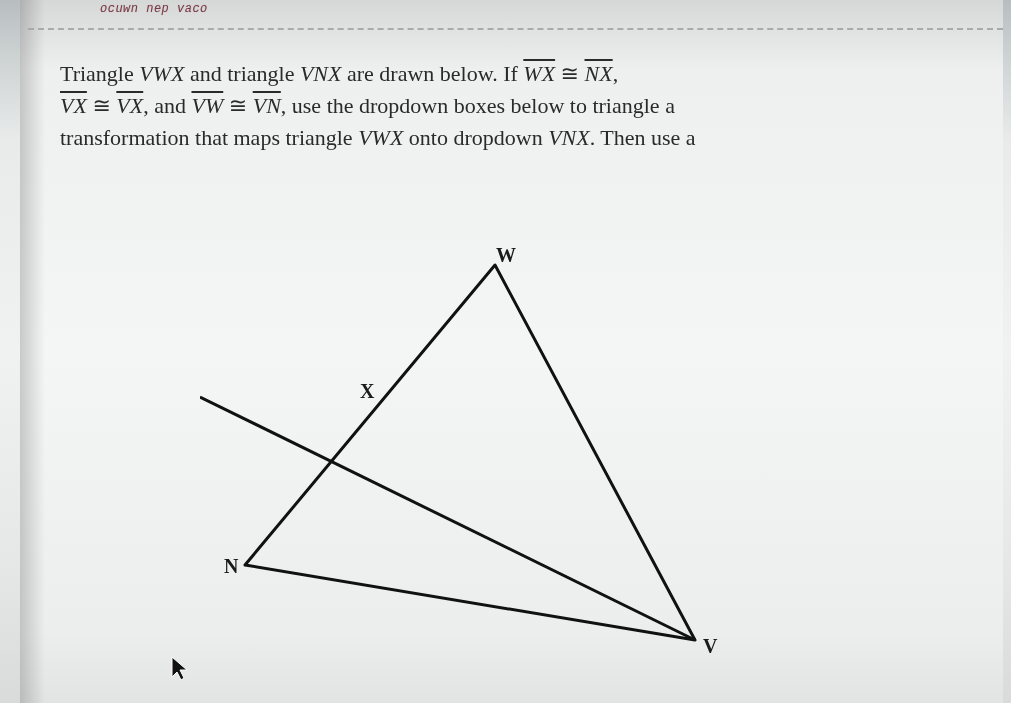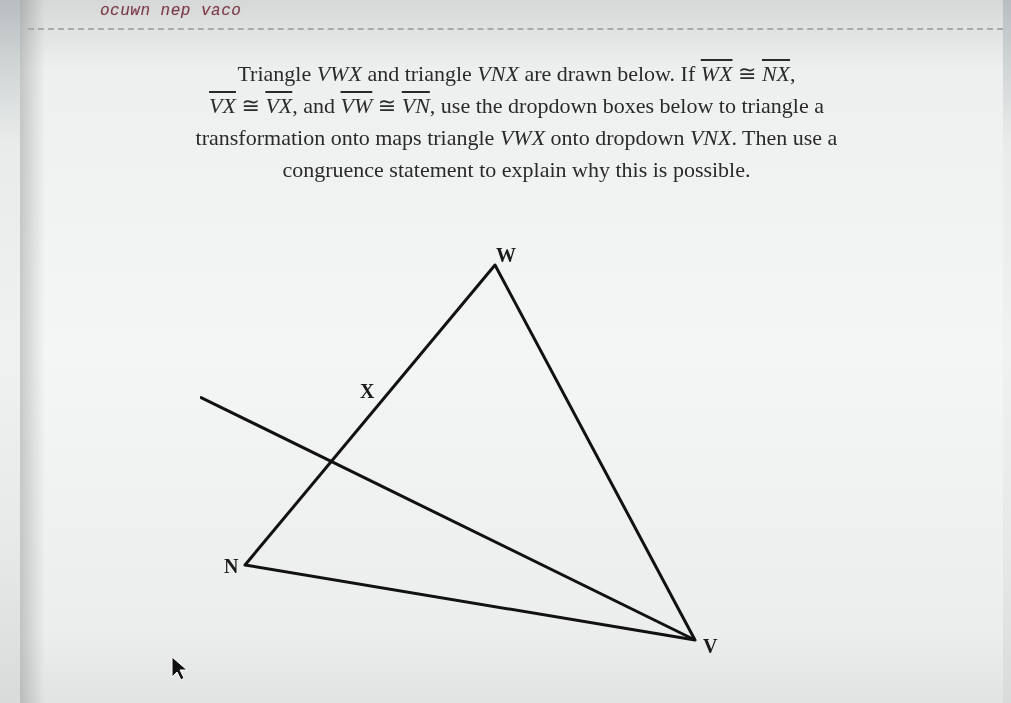--- a/index.html
+++ b/index.html
@@ -14,21 +14,21 @@
     top: 0;
     left: 20px;
     right: 8px;
     bottom: 0;
     background: linear-gradient(180deg, #d5d8d7 0%, #eef0ef 10%, #f4f6f5 50%, #eceeed 90%, #e2e4e3 100%);
   }
   .top-fragment {
     position: absolute;
     top: 2px;
     left: 80px;
-    font-size: 16px;
+    font-size: 12px;
     font-style: italic;
     color: #7c3a47;
     letter-spacing: 0.5px;
     font-family: 'Courier New', monospace;
     text-shadow: 0 0 1px rgba(124,58,71,0.3);
   }
   .dashed-line {
     position: absolute;
     top: 28px;
     left: 8px;
@@ -36,21 +36,20 @@
     border-top: 2px dashed #a8abaa;
   }
   .question {
     position: absolute;
     top: 58px;
     left: 40px;
     right: 30px;
     font-size: 22px;
     line-height: 1.45;
     color: #2a2a2a;
-    text-align: center;
   }
   .seg { text-decoration: overline; }
   .ital { font-style: italic; }
   .cong { font-family: 'Times New Roman', serif; }
   .figure-wrap {
     position: absolute;
     top: 240px;
     left: 180px;
     width: 560px;
     height: 440px;
@@ -88,22 +87,21 @@
 
 <div class="page">
   <div class="page-shadow-left"></div>
 
   <div class="top-fragment">ocuwn nep vaco</div>
   <div class="dashed-line"></div>
 
   <div class="question">
     <span>Triangle </span><span class="ital">VWX</span><span> and triangle </span><span class="ital">VNX</span><span> are drawn below. If </span><span class="ital seg">WX</span><span class="cong"> ≅ </span><span class="ital seg">NX</span><span>,</span><br>
     <span class="ital seg">VX</span><span class="cong"> ≅ </span><span class="ital seg">VX</span><span>, and </span><span class="ital seg">VW</span><span class="cong"> ≅ </span><span class="ital seg">VN</span><span>, use the dropdown boxes below to triangle a</span><br>
-    <span>transformation onto maps triangle </span><span class="ital">VWX</span><span> onto dropdown </span><span class="ital">VNX</span><span>. Then use a</span><br>
-    <span>congruence statement to explain why this is possible.</span>
+    <span>transformation that maps triangle </span><span class="ital">VWX</span><span> onto dropdown </span><span class="ital">VNX</span><span>. Then use a</span><br>
   </div>
 
   <div class="figure-wrap">
     <svg class="triangle" viewBox="0 0 560 440">
       <polygon points="295,25 495,400 45,325" fill="none" stroke="#111" stroke-width="3" stroke-linejoin="round"></polygon>
       <line x1="185,157" y1="157" x2="495" y2="400" stroke="#111" stroke-width="3"></line>
     </svg>
     <div class="lbl" style="left:296px; top:4px;">W</div>
     <div class="lbl" style="left:160px; top:140px;">X</div>
     <div class="lbl" style="left:24px; top:315px;">N</div>

